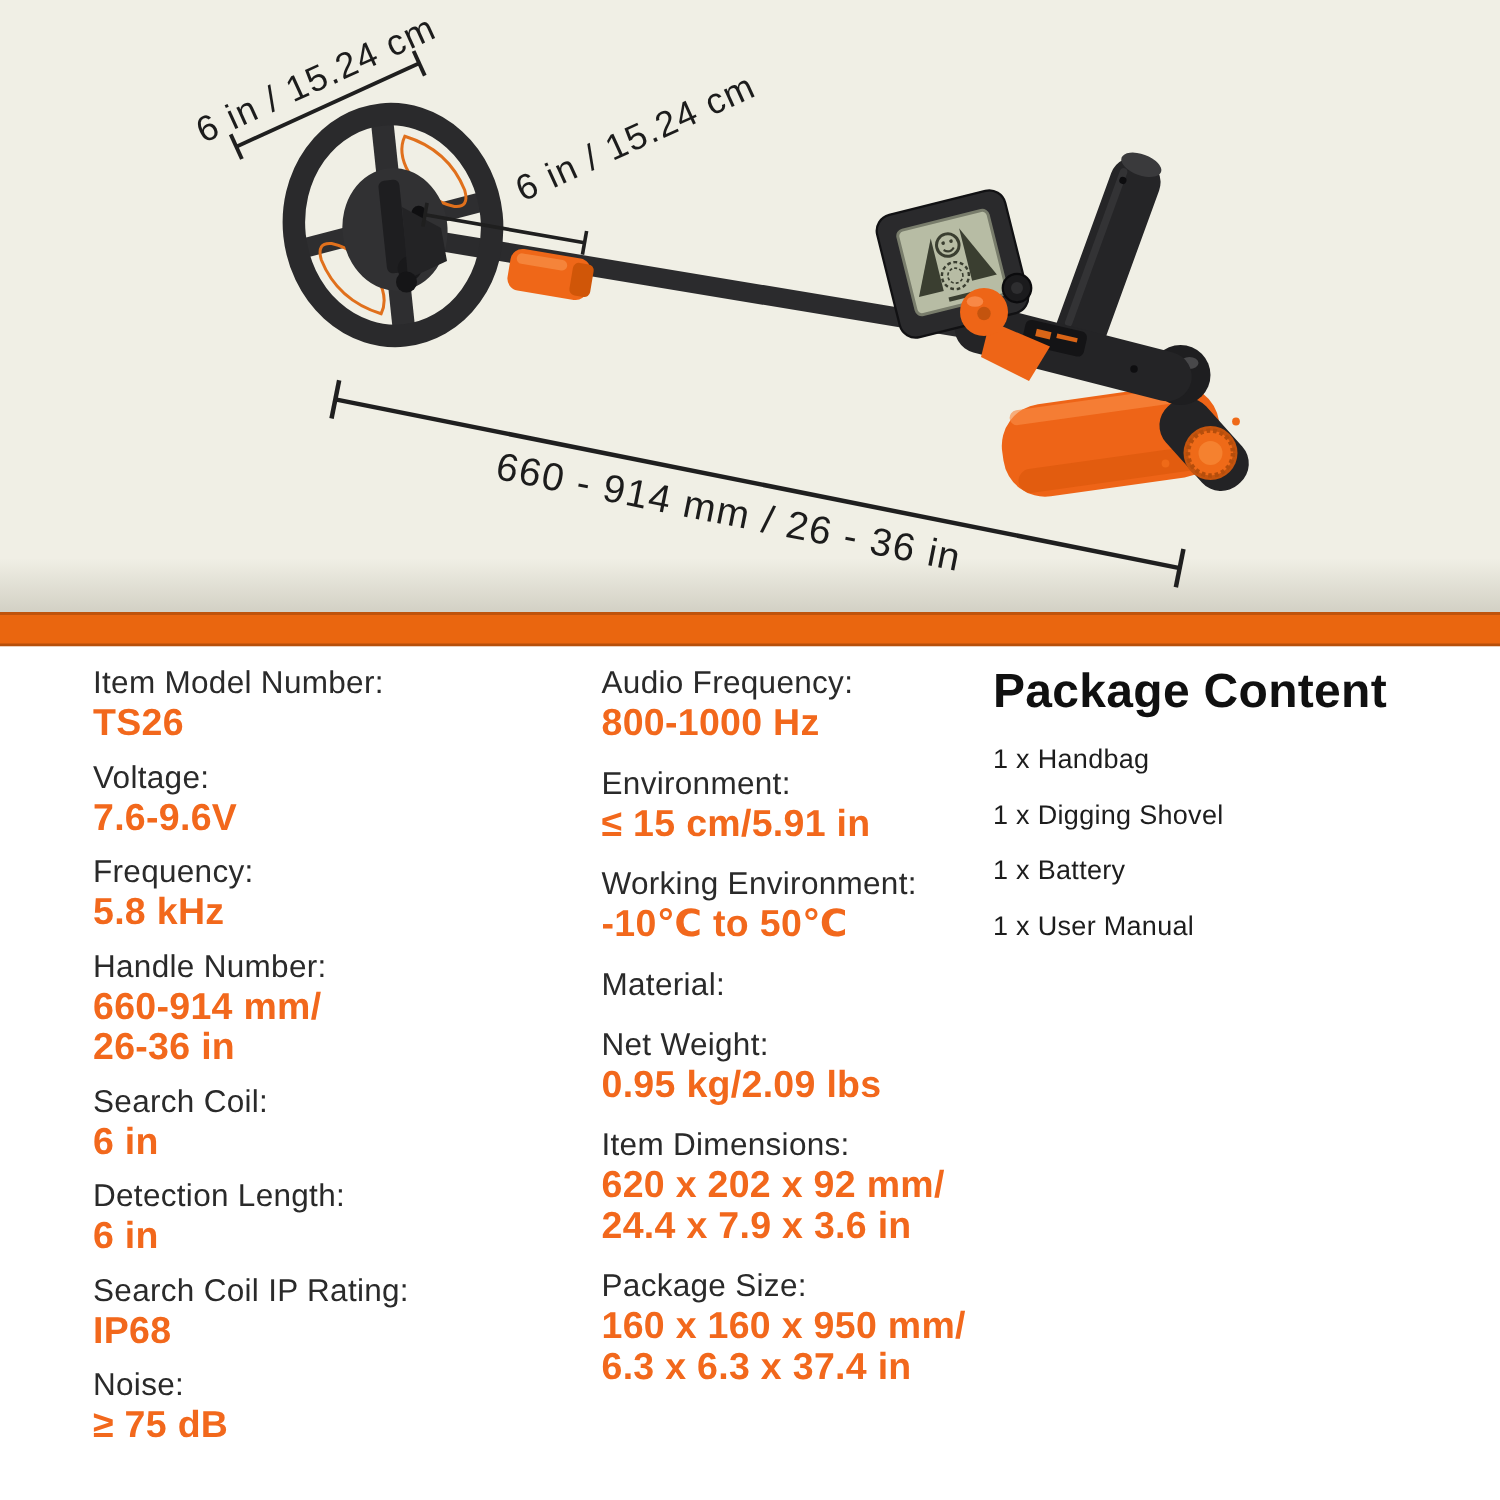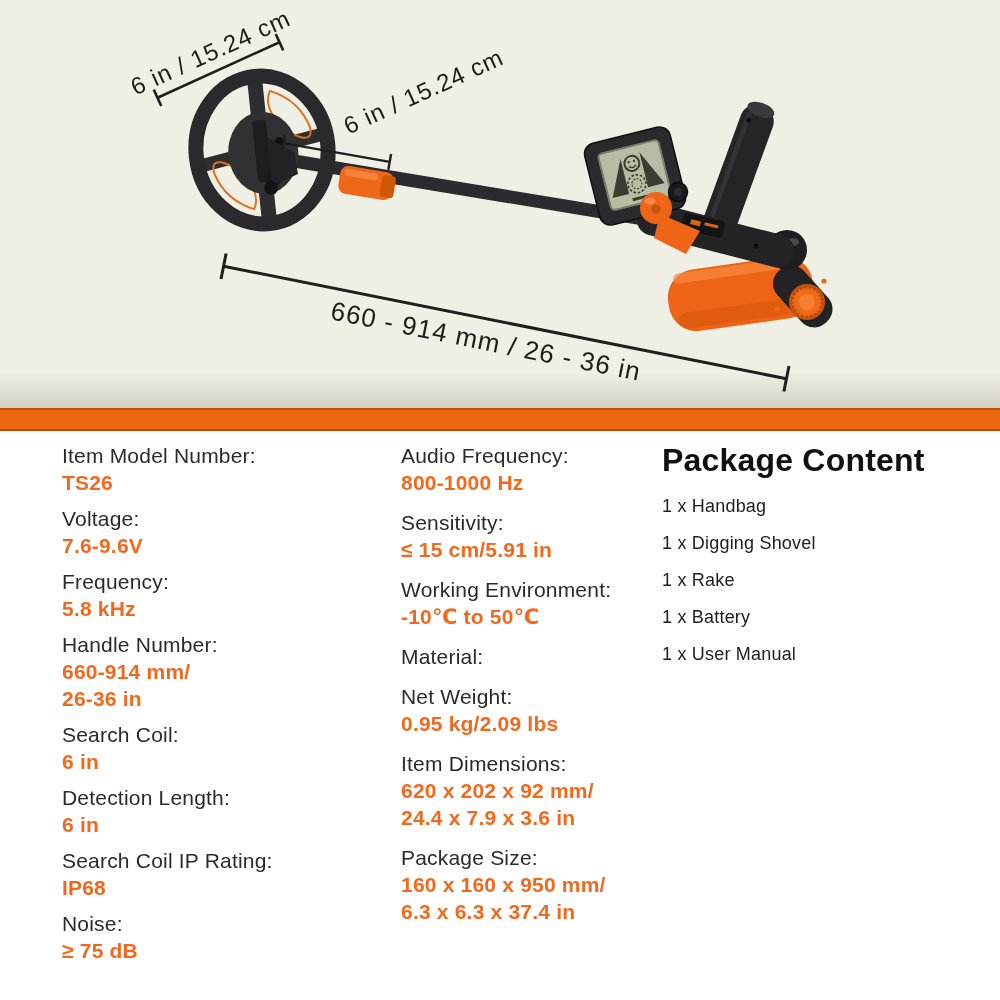--- a/index.html
+++ b/index.html
@@ -26,21 +26,21 @@
   }
   .spec-col{position:absolute;top:11px;}
   .spec-col.c1{left:62px;width:285px;}
   .spec-col.c2{left:358px;width:295px;margin-left:43px;}
   .spec-group{margin-bottom:9px;}
   .spec-col.c2 .spec-group{margin-bottom:13px;}
   .spec-label{
     font-size:21px;line-height:27px;color:#2a2a2a;letter-spacing:.2px;
   }
   .spec-value{
-    font-size:21px;line-height:27px;font-weight:bold;color:#f2681c;letter-spacing:.2px;
+    font-size:25px;line-height:27px;font-weight:bold;color:#f2681c;letter-spacing:.2px;
   }
   
   .spec-col.c1 .spec-group:nth-child(4) .spec-value:first-of-type{margin-top:7px;}
   .package-col{position:absolute;left:662px;top:11px;width:300px;}
   .package-title{
     font-size:32px;font-weight:bold;color:#101010;margin:0 0 16px 0;letter-spacing:.2px;
   }
   .package-list{list-style:none;margin:0;padding:0;}
   .package-item{
     font-size:18px;color:#1d1d1d;line-height:22px;margin-bottom:15px;letter-spacing:.2px;
@@ -212,21 +212,21 @@
         <div class="spec-label">Noise:</div>
         <div class="spec-value">≥ 75 dB</div>
       </div>
     </div>
   <div class="spec-col c2" id="spec-col-2">
       <div class="spec-group">
         <div class="spec-label">Audio Frequency:</div>
         <div class="spec-value">800-1000 Hz</div>
       </div>
       <div class="spec-group">
-        <div class="spec-label">Sensitivity:</div>
+        <div class="spec-label">Environment:</div>
         <div class="spec-value">≤ 15 cm/5.91 in</div>
       </div>
       <div class="spec-group">
         <div class="spec-label">Working Environment:</div>
         <div class="spec-value">-10℃ to 50℃</div>
       </div>
       <div class="spec-group">
         <div class="spec-label">Material:</div>
       </div>
       <div class="spec-group">
@@ -242,18 +242,17 @@
         <div class="spec-label">Package Size:</div>
         <div class="spec-value">160 x 160 x 950 mm/</div>
         <div class="spec-value">6.3 x 6.3 x 37.4 in</div>
       </div>
     </div>
   <div class="package-col">
     <h2 class="package-title">Package Content</h2>
     <ul class="package-list" id="package-list">
         <li class="package-item">1 x Handbag</li>
         <li class="package-item">1 x Digging Shovel</li>
-        <li class="package-item">1 x Rake</li>
         <li class="package-item">1 x Battery</li>
         <li class="package-item">1 x User Manual</li>
       </ul>
   </div>
 </div>
 
 </body></html>

